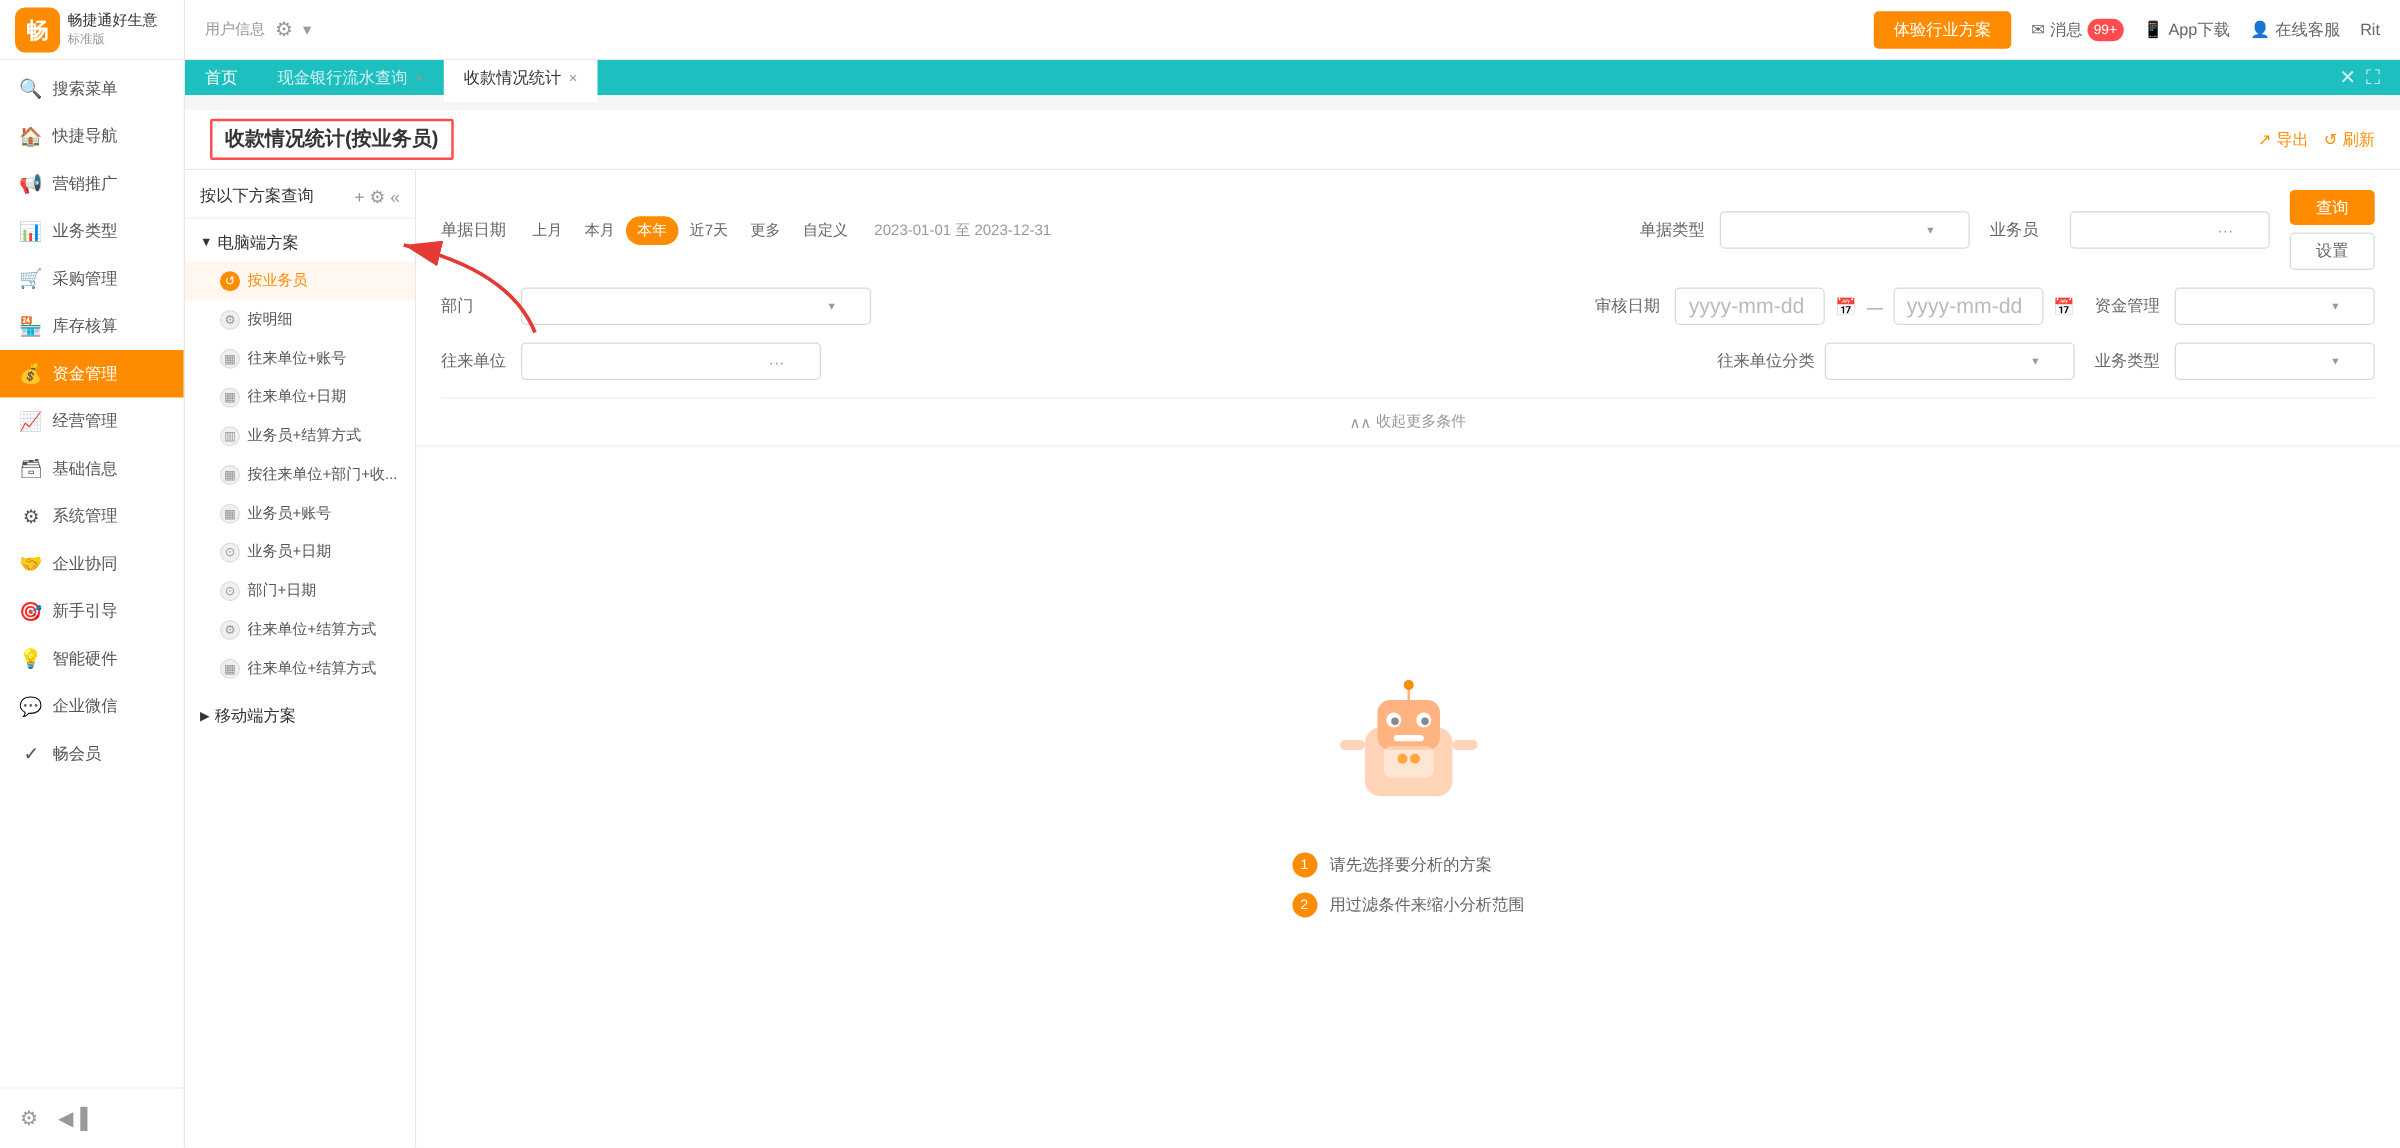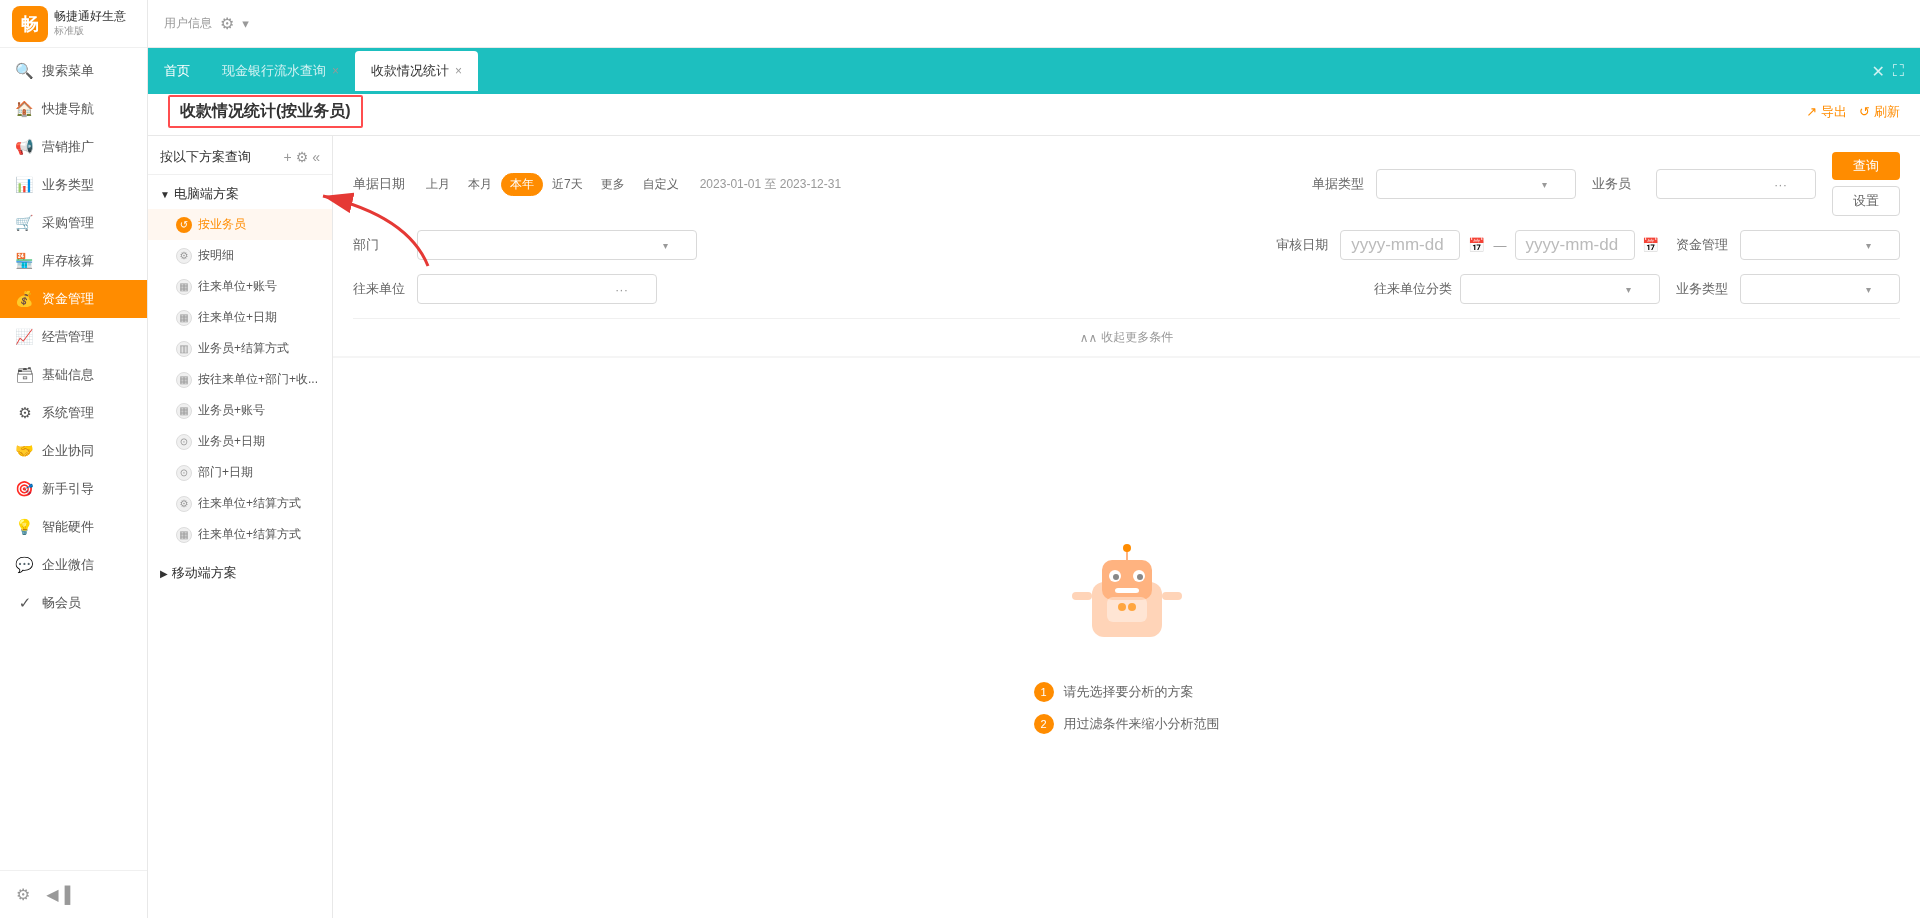--- a/index.html
+++ b/index.html
@@ -49,21 +49,21 @@
     }
     .header-icon-btn { color: #666; cursor: pointer; font-size: 13px; display: flex; align-items: center; gap: 4px; }
     .badge {
       background: #ff4d4f; color: #fff; border-radius: 10px; font-size: 11px;
       padding: 0 5px; min-width: 18px; height: 18px; display: inline-flex; align-items: center; justify-content: center;
     }
     .gear-icon { font-size: 16px; color: #999; cursor: pointer; }
 
     
     .tab-bar {
-      position: fixed; left: 148px; top: 48px; right: 0; height: 46px;
+      position: fixed; left: 148px; top: 48px; right: 0; height: 28px;
       background: #1dbfbf; display: flex; align-items: center; z-index: 98;
     }
     .tab {
       height: 40px; display: flex; align-items: center; padding: 0 16px; gap: 6px;
       color: rgba(255,255,255,0.8); cursor: pointer; font-size: 13px; position: relative;
     }
     .tab.home { color: #fff; }
     .tab.active {
       background: #fff; color: #333; border-radius: 4px 4px 0 0;
     }
@@ -269,20 +269,39 @@
   </div>
 </div>
 
 <div class="header">
   <div class="header-left">
     <div class="header-breadcrumb">
       <span style="color:#999; font-size:12px;">用户信息</span>
     </div>
     <span class="gear-icon">⚙</span>
     <span style="color:#999; cursor:pointer; font-size:13px;">▾</span>
+  </div>
+  <div class="header-actions">
+    <button class="btn-trial">体验行业方案</button>
+    <div class="header-icon-btn">
+      <span>✉</span>
+      <span>消息</span>
+      <span class="badge">99+</span>
+    </div>
+    <div class="header-icon-btn">
+      <span>📱</span>
+      <span>App下载</span>
+    </div>
+    <div class="header-icon-btn">
+      <span>👤</span>
+      <span>在线客服</span>
+    </div>
+    <div class="header-icon-btn">
+      <span>Rit</span>
+    </div>
   </div>
 </div>
 
 <div class="tab-bar">
   <div class="tab home">
     <span>首页</span>
   </div>
   <div class="tab">
     <span>现金银行流水查询</span>
     <span class="tab-close">×</span>

